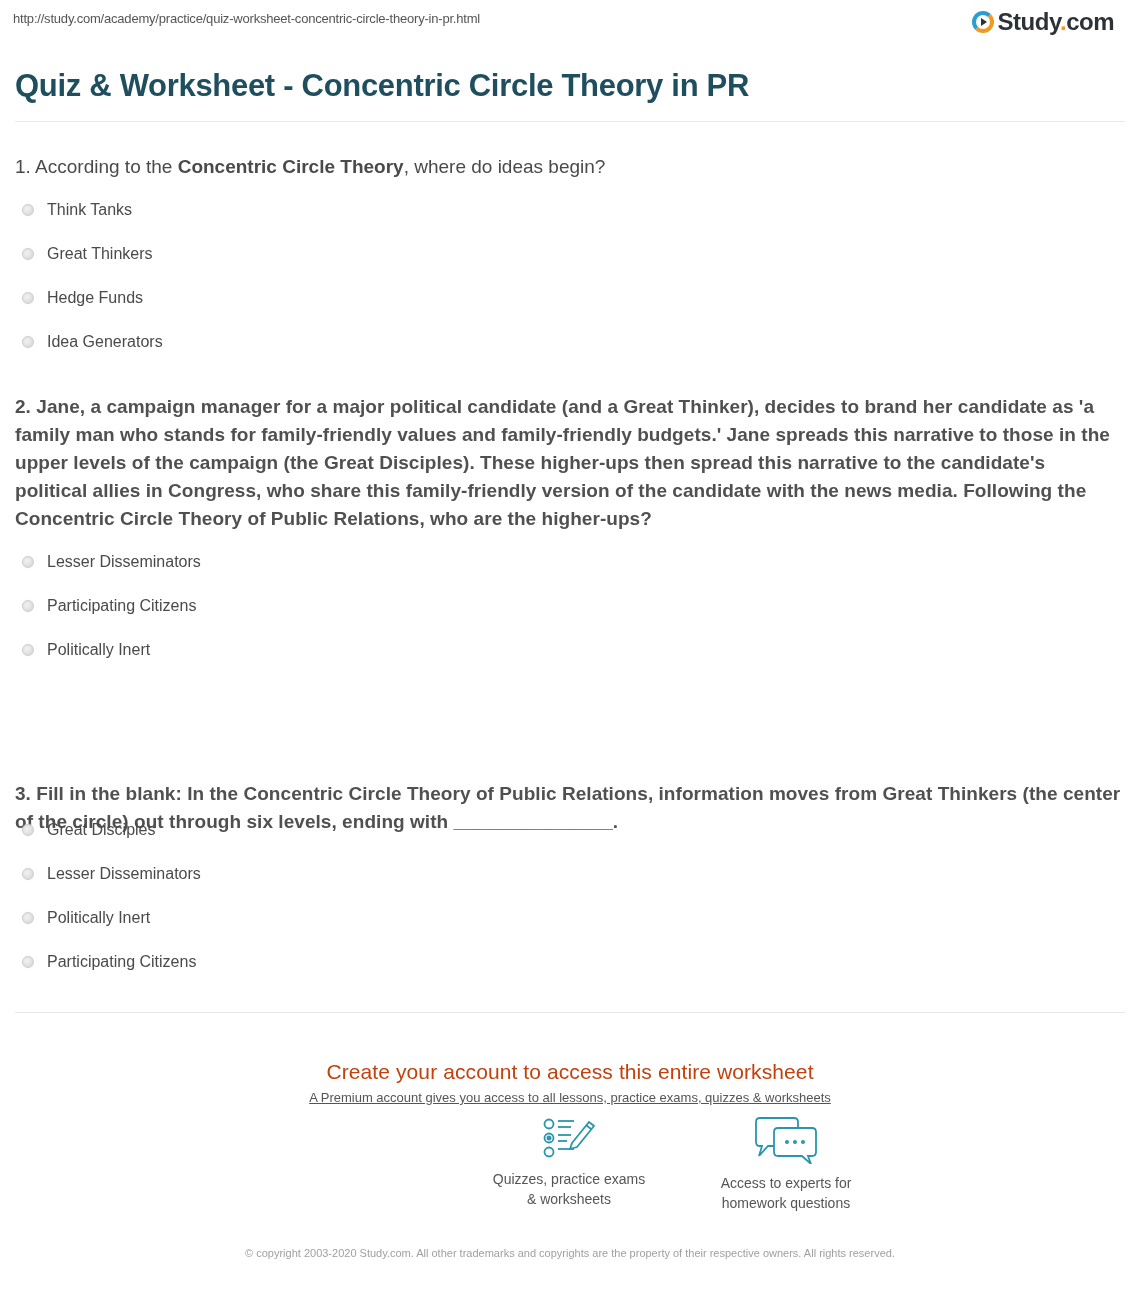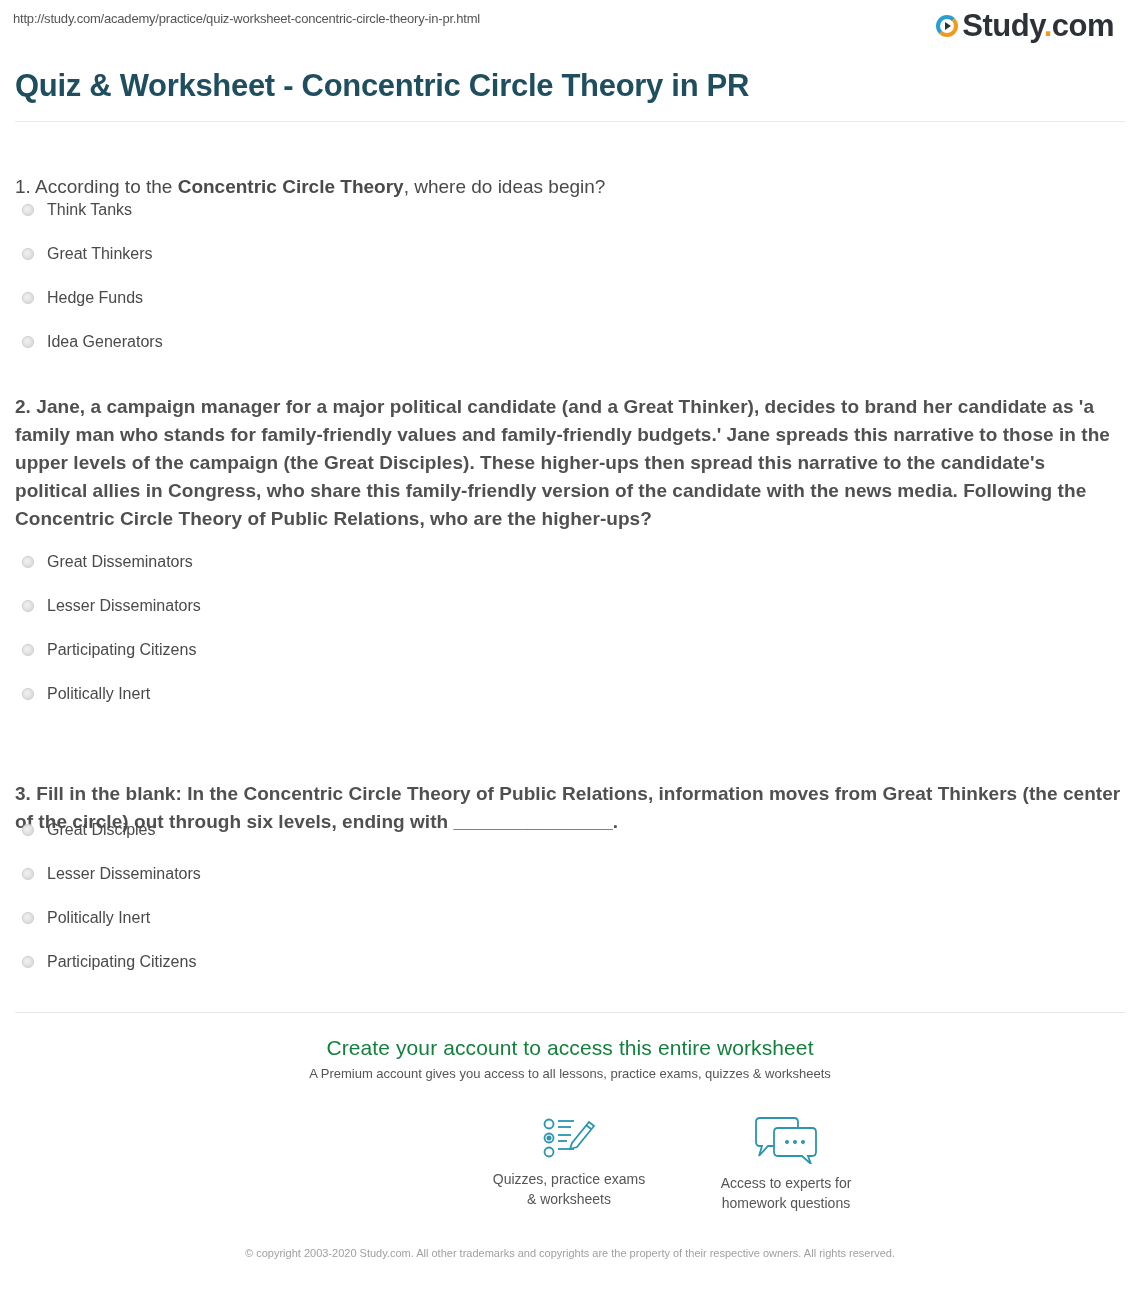--- a/index.html
+++ b/index.html
@@ -3,46 +3,46 @@
 <meta charset="utf-8">
 <style>
   * { box-sizing: border-box; margin: 0; padding: 0; }
   html, body { width: 1140px; height: 1309px; background: #ffffff; }
   body { font-family: "DejaVu Sans", "Liberation Sans", sans-serif; color: #4a4a4a; position: relative; overflow: hidden; }
 
   .url { position: absolute; left: 13px; top: 11px; font-size: 13px; color: #555; letter-spacing: -0.2px; font-family: "Liberation Sans", sans-serif; }
   .logo { position: absolute; right: 26px; top: 8px; display: flex; align-items: center; gap: 4px; }
   .logo-mark { width: 22px; height: 22px; border-radius: 50%; border: 4px solid #2a9fcf; border-right-color: #f29a1f; border-bottom-color: #f29a1f; position: relative; }
   .logo-mark::after { content: ""; position: absolute; left: 5px; top: 3px; width: 0; height: 0; border-left: 6px solid #2d3238; border-top: 4px solid transparent; border-bottom: 4px solid transparent; }
-  .logo-text { font-family: "Liberation Sans", sans-serif; font-size: 31px; font-weight: bold; color: #2d3238; letter-spacing: -0.5px; }
+  .logo-text { font-family: "Liberation Sans", sans-serif; font-size: 24px; font-weight: bold; color: #2d3238; letter-spacing: -0.5px; }
   .logo-text .dot { color: #f29a1f; }
 
   .title { position: absolute; left: 15px; top: 68px; font-size: 31px; color: #1f4e5f; font-family: "Liberation Sans", sans-serif; letter-spacing: -0.3px; }
   .rule { position: absolute; left: 15px; right: 15px; height: 1px; background: #e8e8e8; }
   .rule.r1 { top: 121px; }
   .rule.r2 { top: 1012px; }
 
   .question { position: absolute; left: 15px; right: 18px; font-size: 19px; line-height: 28px; color: #4a4a4a; font-family: "Liberation Sans", sans-serif; }
   .question b { font-weight: bold; }
   .question.q2, .question.q3 { font-weight: bold; color: #505050; letter-spacing: 0.05px; }
-  .question.q1 { top: 153px; margin-top: 20px; }
+  .question.q1 { top: 153px; }
   .question.q2 { top: 393px; }
   .question.q3 { top: 780px; }
 
   .options { position: absolute; left: 22px; text-align: right; }
   .option { display: flex; align-items: center; height: 44px; cursor: pointer; }
   .radio { width: 12px; height: 12px; border-radius: 50%; background: radial-gradient(circle at 40% 40%, #f2f2f2 0%, #dcdcdc 70%); border: 1px solid #cfcfcf; margin-right: 13px; box-shadow: 0 0 1px #ddd; }
   .opt-label { font-size: 16px; color: #4a4a4a; font-family: "Liberation Sans", sans-serif; }
   .options.o1 { top: 188px; }
   .options.o2 { top: 540px; }
   .options.o3 { top: 808px; }
 
   .cta { position: absolute; left: 0; right: 0; top: 1036px; text-align: center; }
-  .cta-title { font-size: 21px; color: #15803d; font-family: "Liberation Sans", sans-serif; font-weight: normal; letter-spacing: 0.1px; }
-  .cta-sub { font-size: 13px; color: #555; margin-top: 6px; font-family: "Liberation Sans", sans-serif; }
+  .cta-title { font-size: 21px; color: #c2410c; font-family: "Liberation Sans", sans-serif; font-weight: normal; letter-spacing: 0.1px; margin-top: 24px; }
+  .cta-sub { font-size: 13px; color: #555; margin-top: 6px; font-family: "Liberation Sans", sans-serif; text-decoration: underline; }
 
   .features { position: absolute; top: 1116px; left: 0; right: 0; height: 100px; }
   .feature { position: absolute; width: 200px; text-align: center; }
   .feature.f1 { left: 252px; }
   .feature.f2 { left: 469px; }
   .feature.f3 { left: 686px; }
   .feature svg { display: block; margin: 0 auto; }
   .feature-label { font-size: 14px; line-height: 20px; color: #555; margin-top: 9px; font-family: "Liberation Sans", sans-serif; }
 
   .footer { position: absolute; top: 1245px; left: 215px; width: 710px; text-align: center; font-size: 11px; line-height: 17px; color: #a0a0a0; font-family: "Liberation Sans", sans-serif; }
@@ -79,24 +79,20 @@
   <div class="option">
       <span class="radio"></span>
       <span class="opt-label">Idea Generators</span>
     </div>
 </div>
 
 <div class="question q2">
   <span>2.</span> <span>Jane, a campaign manager for a major political candidate (and a Great Thinker), decides to brand her candidate as 'a family man who stands for family-friendly values and family-friendly budgets.' Jane spreads this narrative to those in the upper levels of the campaign (the Great Disciples). These higher-ups then spread this narrative to the candidate's political allies in Congress, who share this family-friendly version of the candidate with the news media. Following the Concentric Circle Theory of Public Relations, who are the higher-ups?</span>
 </div>
 <div class="options o2">
-  <div class="option">
-      <span class="radio"></span>
-      <span class="opt-label">Great Disseminators</span>
-    </div>
   <div class="option">
       <span class="radio"></span>
       <span class="opt-label">Lesser Disseminators</span>
     </div>
   <div class="option">
       <span class="radio"></span>
       <span class="opt-label">Participating Citizens</span>
     </div>
   <div class="option">
       <span class="radio"></span>

